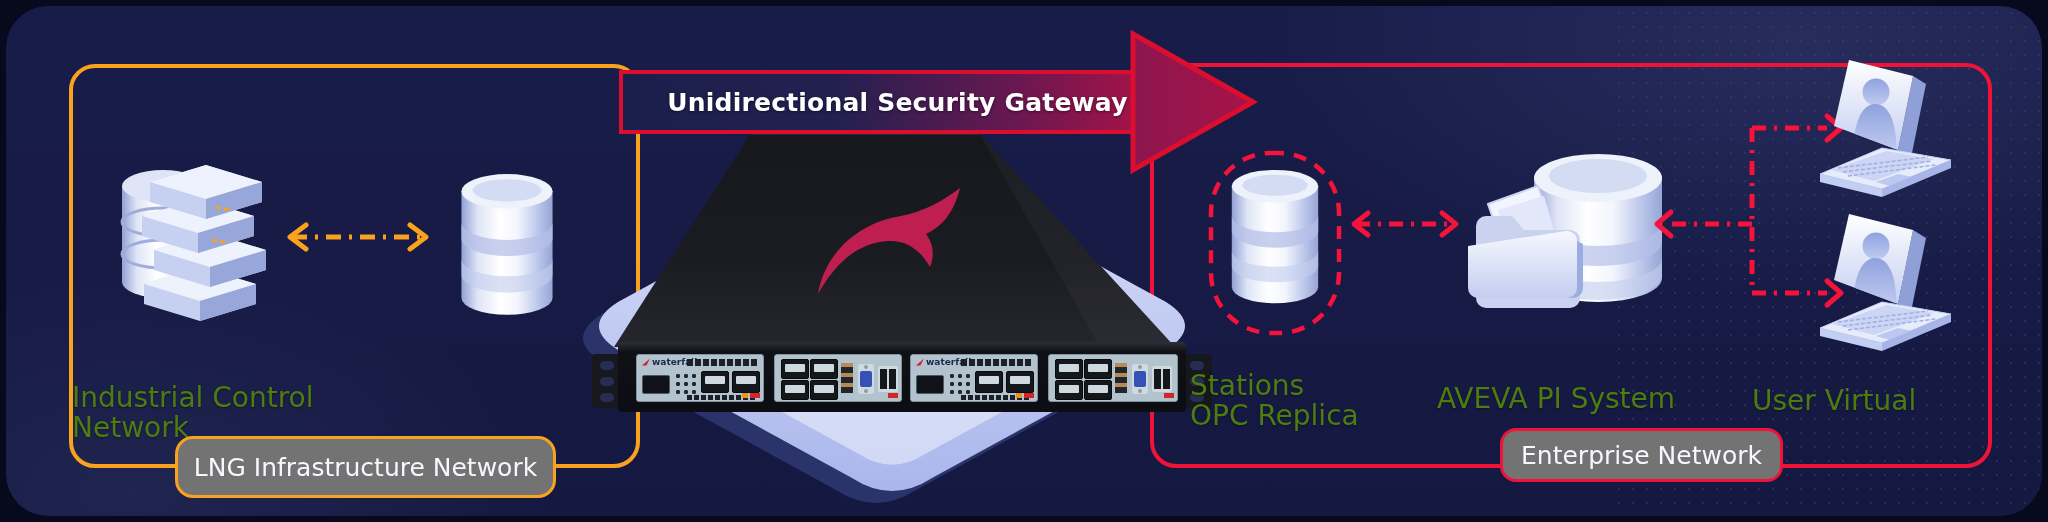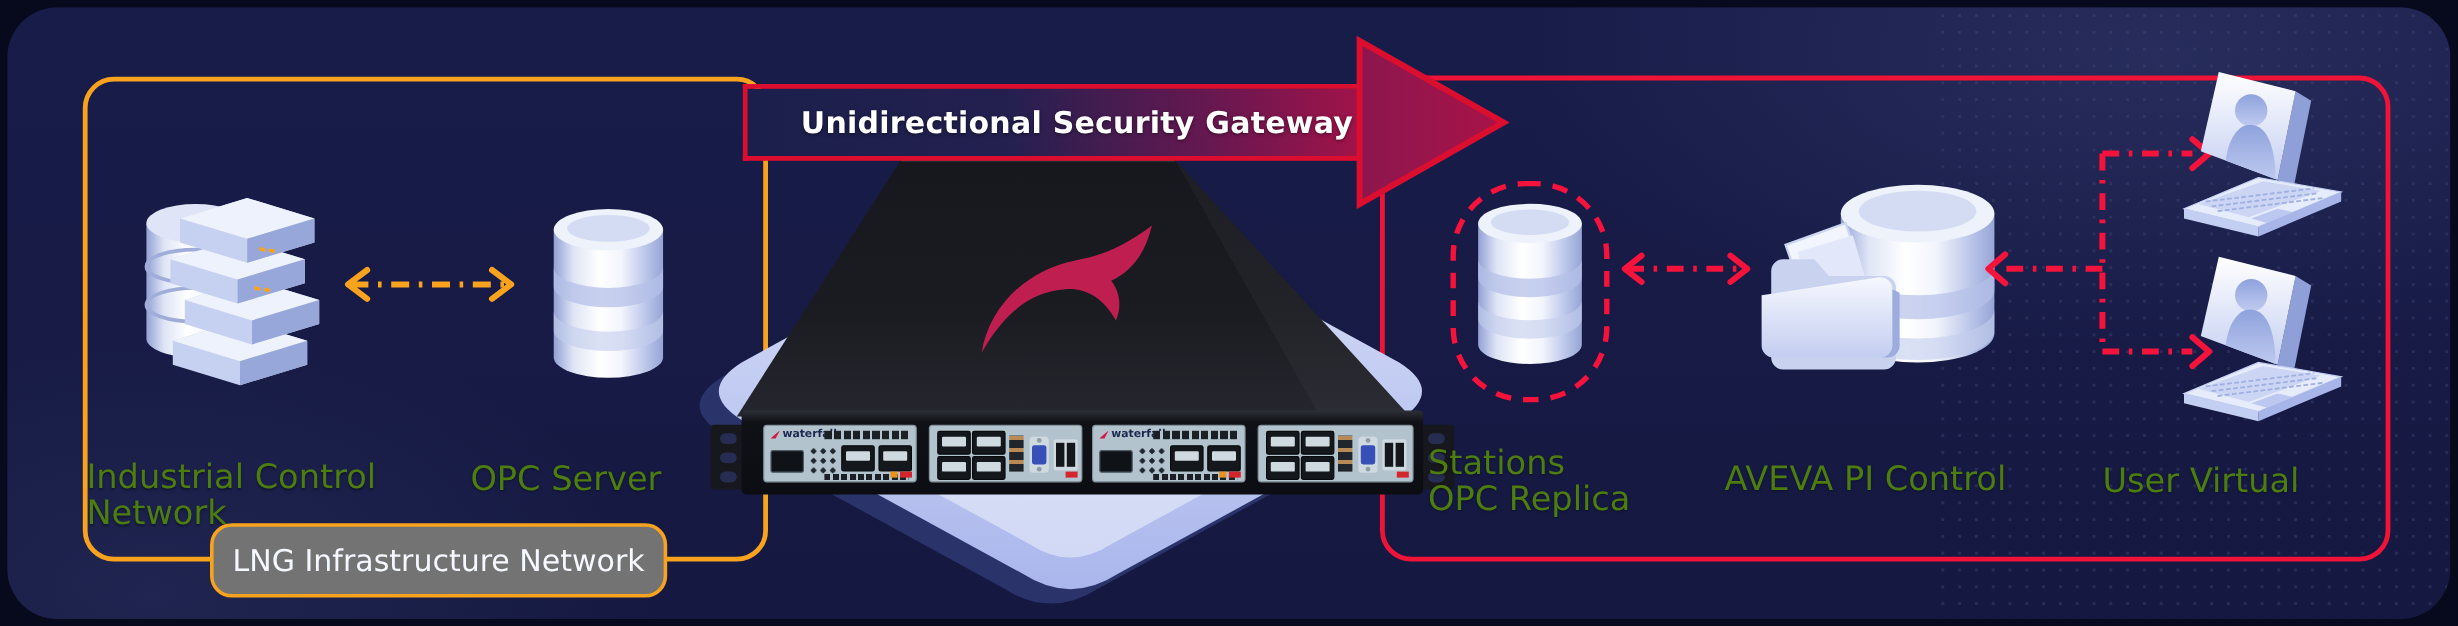--- a/index.html
+++ b/index.html
@@ -357,24 +357,26 @@
       <use href="#laptopUser" width="150" height="145"></use>
     </svg>
   <svg class="abs" style="left:1812px;top:210px;z-index:7" width="150" height="145">
       <use href="#laptopUser" width="150" height="145"></use>
     </svg>
 
   <div class="lbl" style="left:72px;top:383px;width:250px">
     <span>Industrial Control</span><br>
     <span>Network</span>
   </div>
-  <div class="lbl" style="left:392px;top:384px;width:200px">OPC Server</div>
   <div class="lbl" style="left:1190px;top:371px;width:180px">
     <span>Stations</span><br>
     <span>OPC Replica</span>
   </div>
-  <div class="lbl" style="left:1437px;top:384px;width:256px">AVEVA PI Control</div>
+  <div class="lbl" style="left:1437px;top:384px;width:256px">AVEVA PI System</div>
   <div class="lbl" style="left:1752px;top:386px;width:224px">User Virtual</div>
 
   <div class="zone-tag lng">
     <span>LNG Infrastructure Network</span>
   </div>
+  <div class="zone-tag ent">
+    <span>Enterprise Network</span>
+  </div>
 </div>
 
 </body></html>

